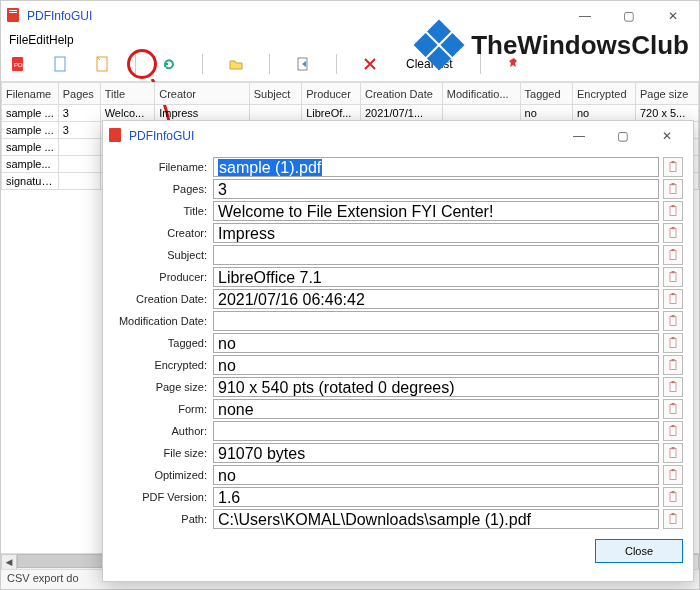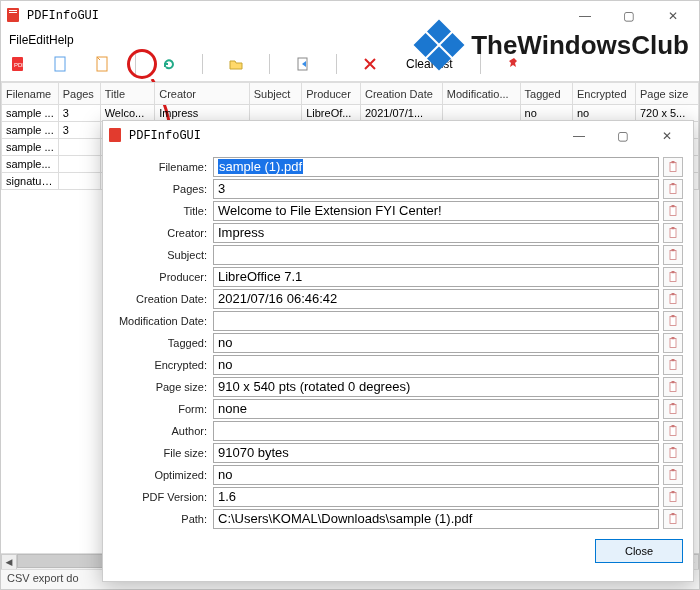--- a/index.html
+++ b/index.html
@@ -1,21 +1,21 @@
 <!DOCTYPE html>
 <html><head>
   <meta charset="utf-8">
   <style>
     * { box-sizing: border-box; margin: 0; padding: 0; font-family: "Segoe UI", Tahoma, sans-serif; }
     body { background: #f0f0f0; width: 700px; height: 590px; overflow: hidden; position: relative; }
     .window { background: #fff; border: 1px solid #ccc; position: absolute; }
     .main-window { top: 0; left: 0; width: 700px; height: 590px; }
     .titlebar { display: flex; align-items: center; height: 30px; padding: 0 4px; font-size: 12px; }
     .titlebar .icon { margin-right: 6px; }
-    .titlebar-text { flex: 1; color: #000000; font-family: Liberation Mono, monospace; }
+    .titlebar-text { flex: 1; color: #1d4ed8; }
     .win-btns { display: flex; }
     .win-btn { width: 44px; height: 28px; display: flex; align-items: center; justify-content: center; color: #555; }
     .menubar { display: flex; padding: 2px 8px 4px; font-size: 12px; }
     .toolbar { display: flex; align-items: center; gap: 20px; padding: 2px 6px 6px; border-bottom: 1px solid #ddd; position: relative; }
     .tbtn { width: 22px; height: 22px; display: flex; align-items: center; justify-content: center; border: 1px solid transparent; border-radius: 2px; }
     .tsep { width: 1px; height: 20px; background: #ccc; margin: 0 2px; }
     .clear-list { display: flex; align-items: center; gap: 4px; font-size: 12px; height: 22px; padding: 0 4px; }
     .circle-mark { position: absolute; top: -2px; left: 126px; width: 30px; height: 30px; border: 3px solid #d91a1a; border-radius: 50%; pointer-events: none; }
     .arrow { position: absolute; top: 28px; left: 146px; pointer-events: none; }
     .brand { position: absolute; top: 26px; right: 10px; display: flex; align-items: center; gap: 14px; font-size: 26px; font-weight: 600; color: #1a1a1a; }
@@ -28,21 +28,21 @@
     .statusbar { position: absolute; bottom: 0; left: 0; right: 0; height: 20px; border-top: 1px solid #ddd; font-size: 11px; padding: 2px 6px; background: #f7f7f7; color: #444; }
     .hscroll { position: absolute; bottom: 20px; left: 0; right: 0; height: 16px; background: #f1f1f1; border-top: 1px solid #ddd; display: flex; }
     .hscroll .sbtn { width: 16px; height: 16px; display:flex; align-items:center; justify-content:center; background:#eee; border:1px solid #ccc; color:#555; font-size:9px; }
     .hscroll .track { flex:1; position: relative; }
     .hscroll .thumb { position:absolute; left:0; top:0; height:14px; width:180px; background:#cdcdcd; border:1px solid #bbb; }
 
     .detail-window { top: 120px; left: 102px; width: 592px; height: 462px; box-shadow: 0 4px 20px rgba(0,0,0,0.25); }
     .detail-body { padding: 6px 10px 10px; }
     .field-row { display: flex; align-items: center; margin-bottom: 2px; }
     .field-label { width: 100px; text-align: right; font-size: 11px; color: #222; padding-right: 6px; }
-    .field-input { flex: 1; height: 20px; font-size: 13px; padding: 1px 4px; border: 1px solid #a8a8a8; background: #fff; }
+    .field-input { flex: 1; height: 20px; font-size: 16px; padding: 1px 4px; border: 1px solid #a8a8a8; background: #fff; }
     .selected-text { background:#1a73e8; color:#fff; padding:0 1px; }
     .copy-btn { width: 20px; height: 20px; margin-left: 4px; display: flex; align-items: center; justify-content: center; border:1px solid #bbb; background:#fafafa; }
     .copy-btn svg { width:12px; height:12px; }
     .btn-row { display: flex; justify-content: flex-end; margin-top: 10px; }
     .btn { min-width: 88px; height: 24px; font-size: 11px; border: 1px solid #0078d4; background: #e5f1fb; display:flex; align-items:center; justify-content:center; }
   </style>
 </head>
 <body>
 
 <div class="window main-window">

